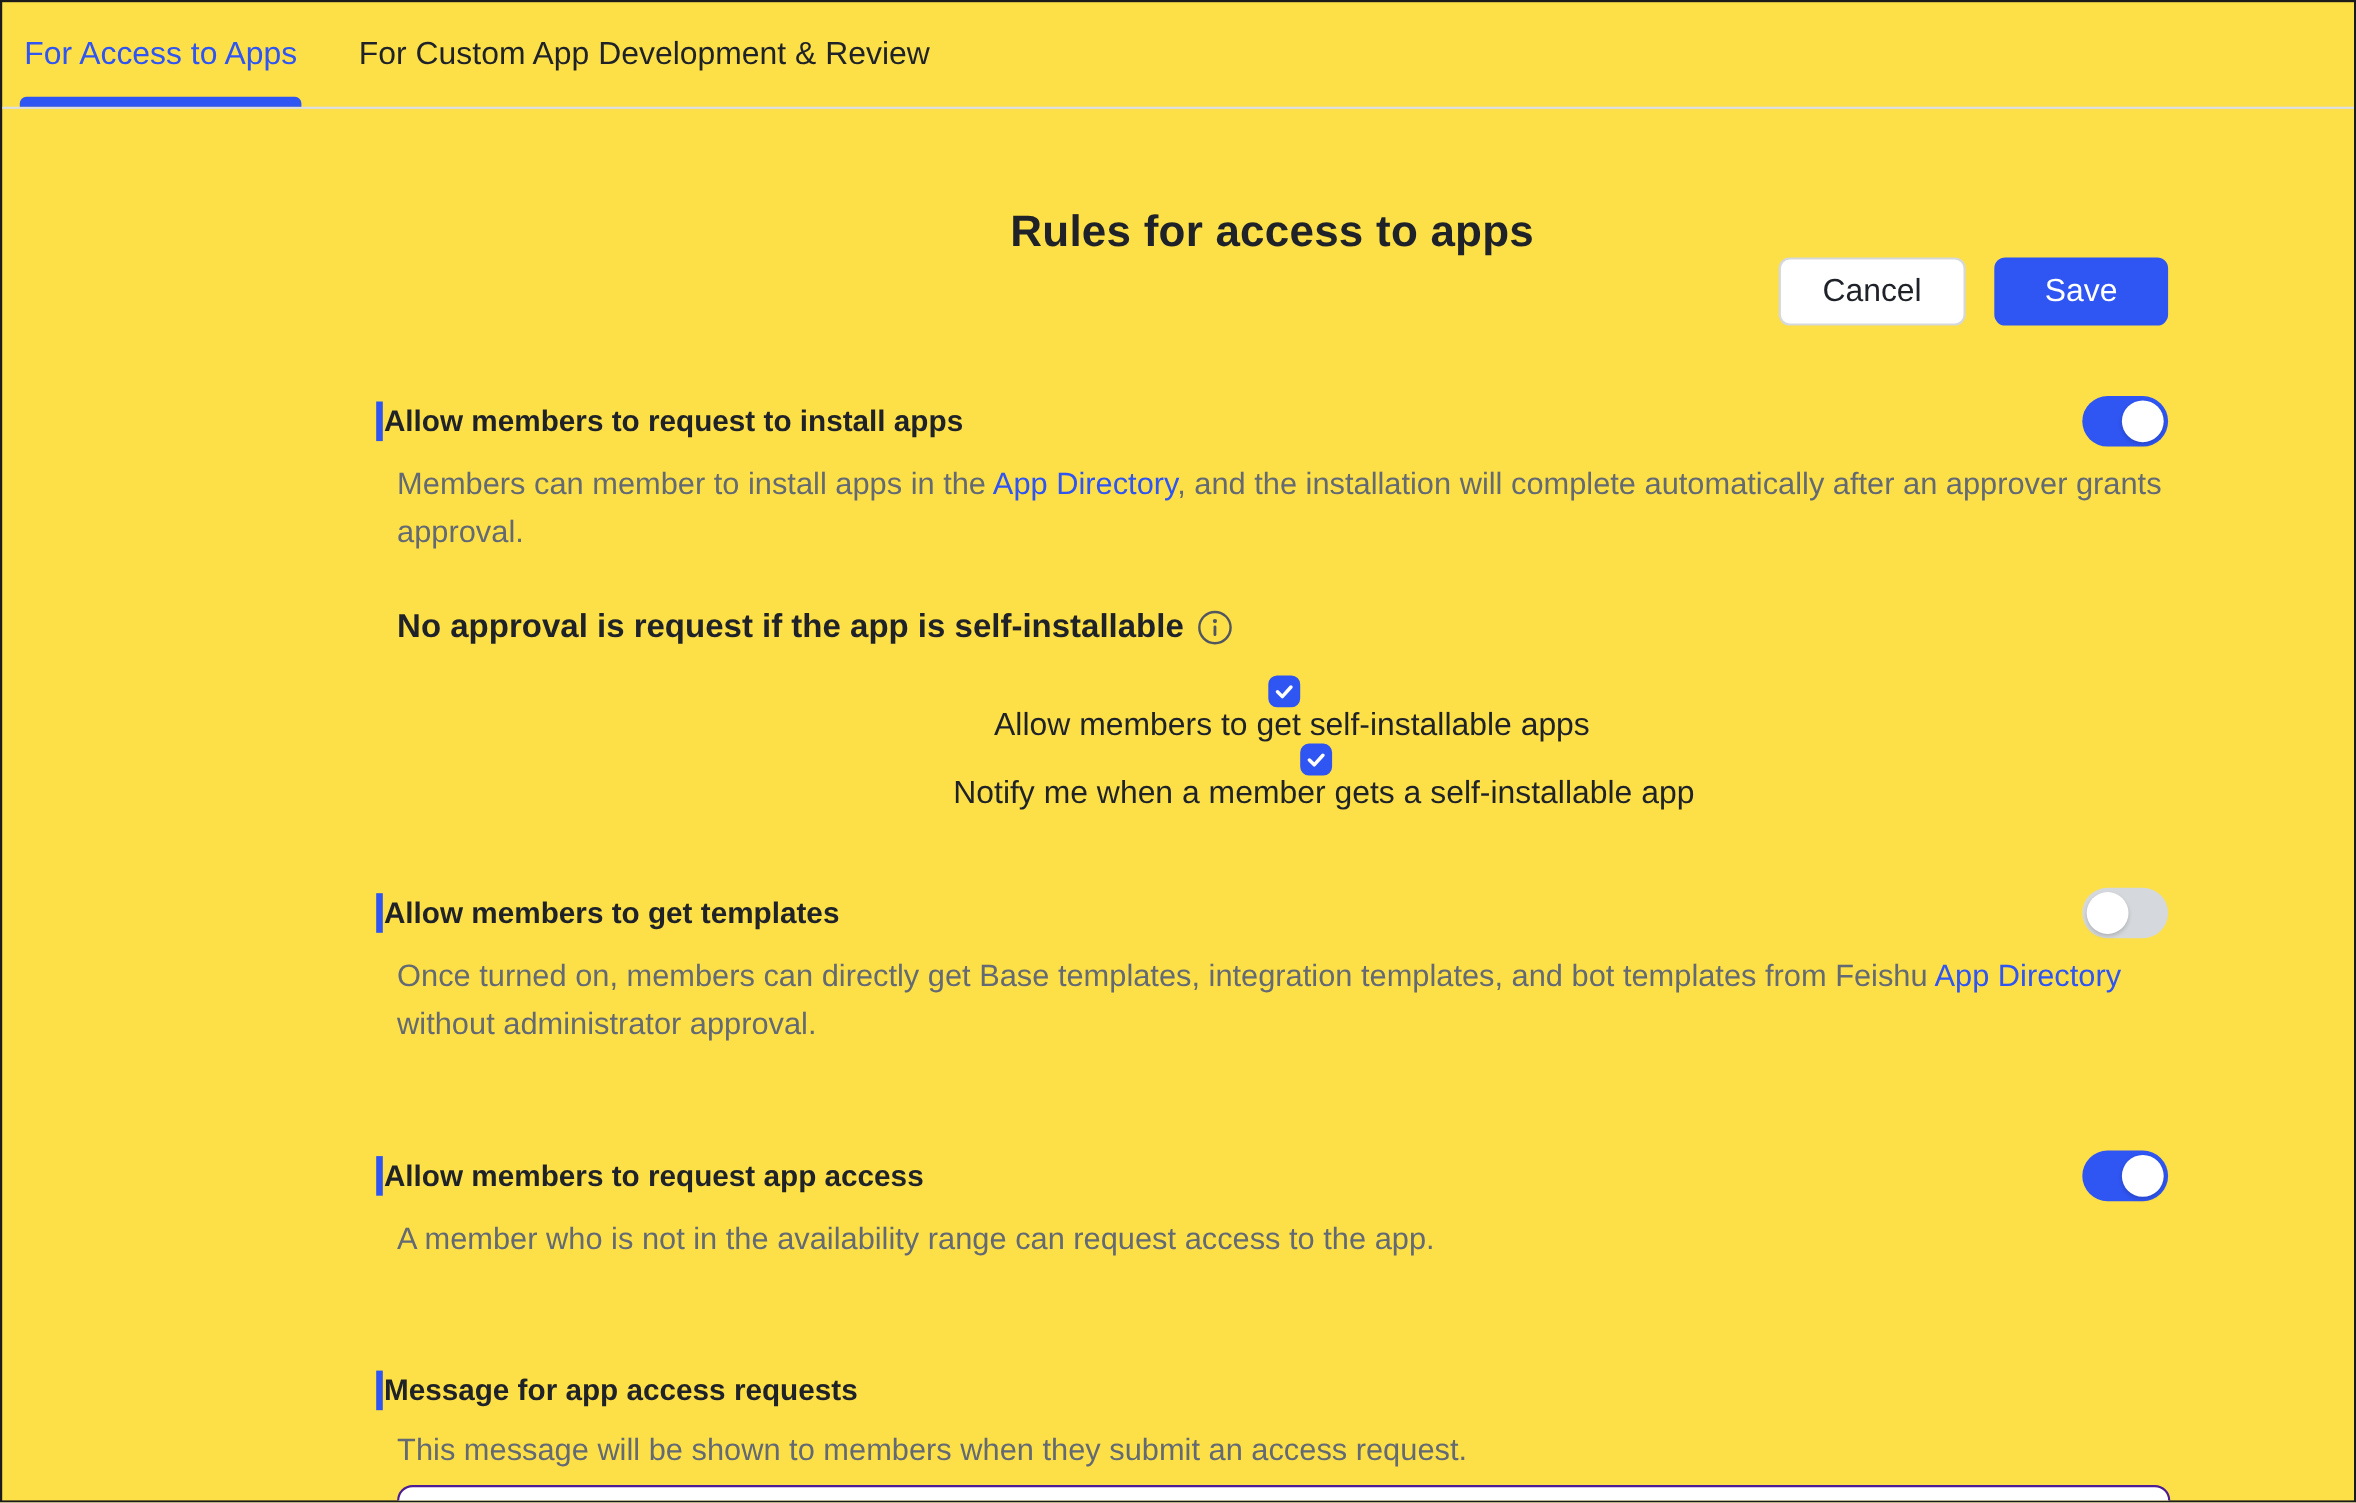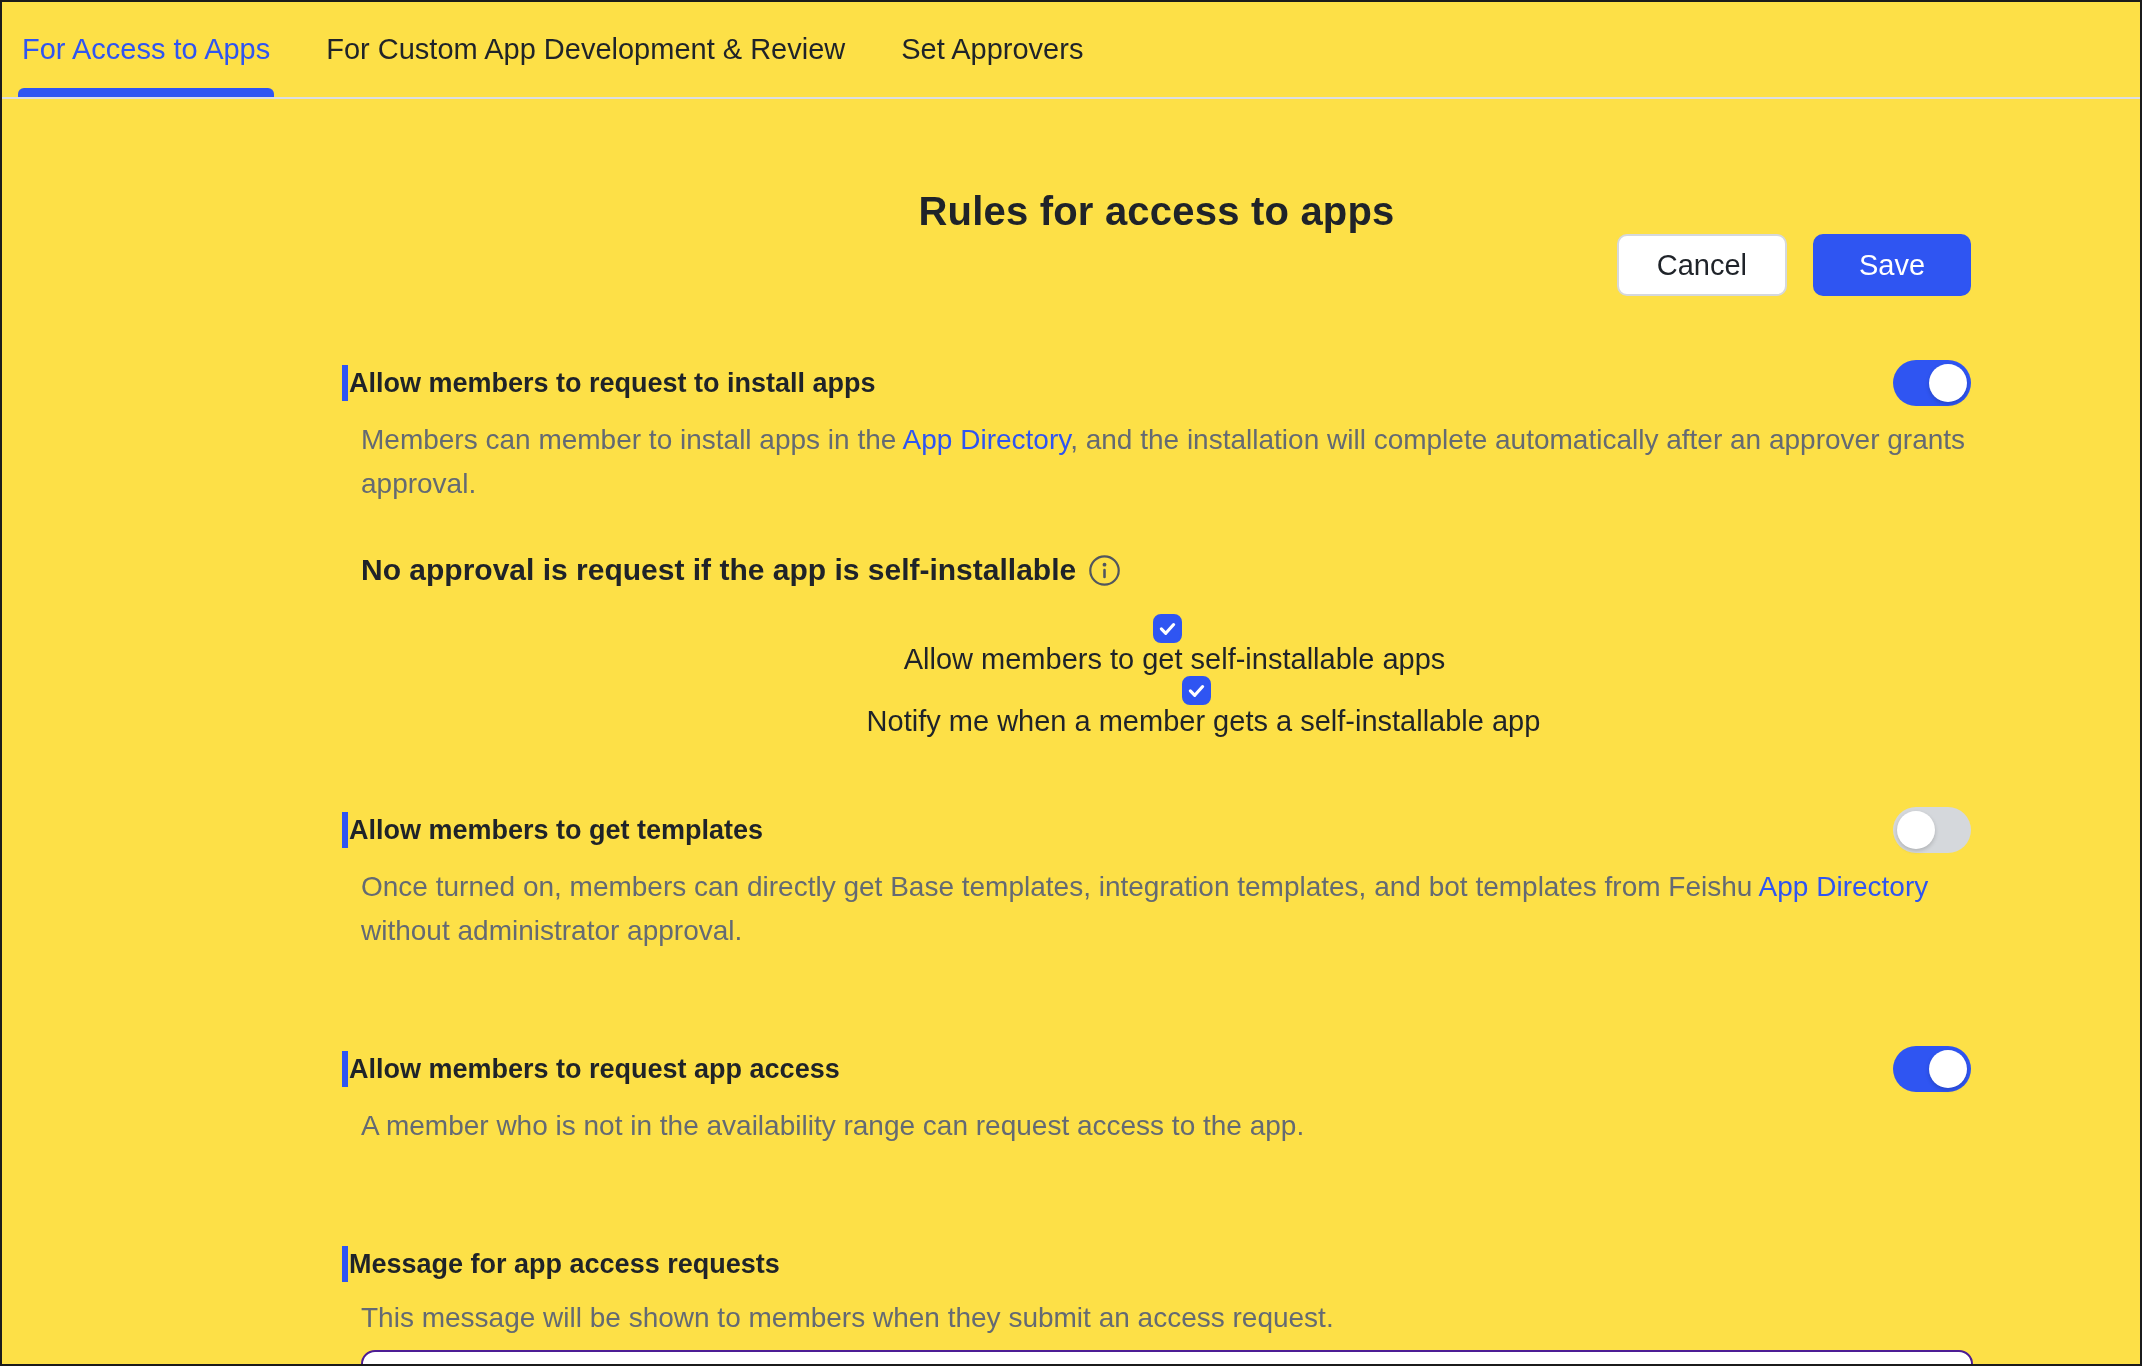--- a/index.html
+++ b/index.html
@@ -104,24 +104,20 @@
 
   <div class="tabbar">
     <div class="tab on">
       <span>For Access to Apps</span>
       <span class="tab-underline"></span>
     </div>
     <div class="tab">
       <span>For Custom App Development &amp; Review</span>
 
     </div>
-    <div class="tab">
-      <span>Set Approvers</span>
-
-    </div>
   </div>
 
   <div class="content">
 
     <div class="head-row">
       <div class="page-title">Rules for access to apps</div>
       <div class="btns">
         <button class="btn btn-cancel">Cancel</button>
         <button class="btn btn-save">Save</button>
       </div>

